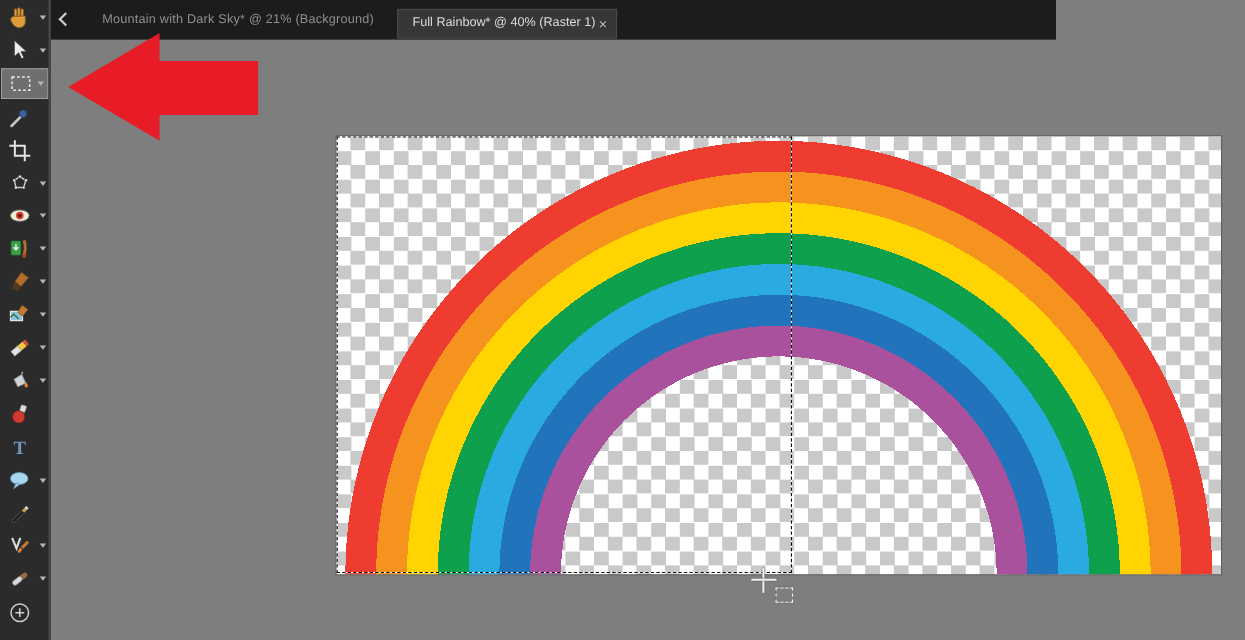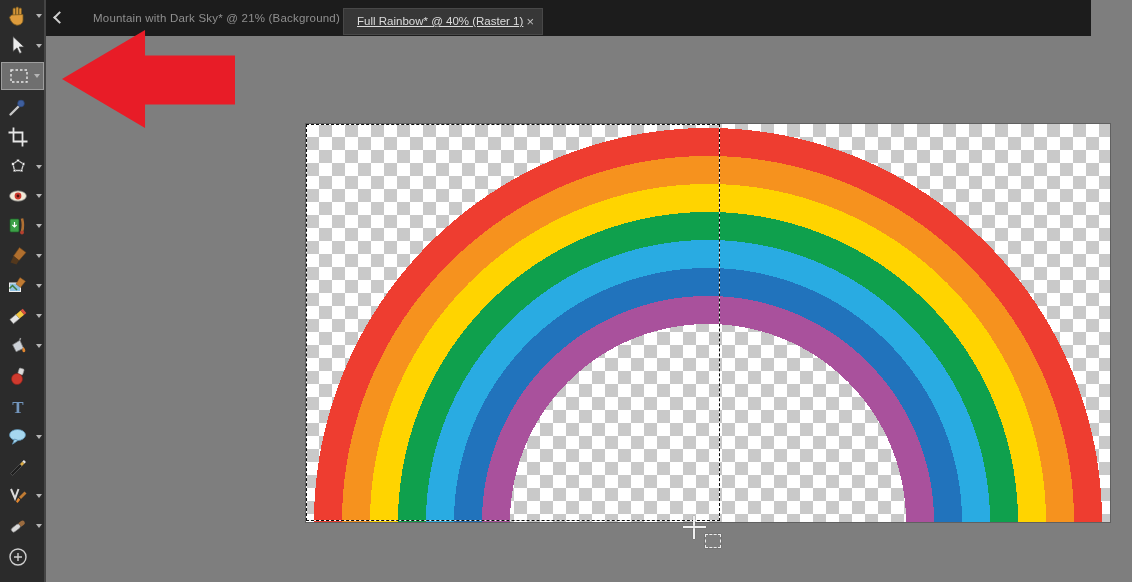--- a/index.html
+++ b/index.html
@@ -1,29 +1,29 @@
 <!DOCTYPE html>
 <html style="--cb-light: #ffffff; --cb-dark: #c9c9c9; --arrow-color: #e81c27;"><head>
 <meta charset="utf-8">
 <style>
   * { margin:0; padding:0; box-sizing:border-box; }
   html,body { width:1132px; height:582px; overflow:hidden;
     font-family:"Liberation Sans", sans-serif; background:#7e7e7e; position:relative; }
 
   
-  #topbar { position:absolute; left:46px; top:0; width:1045px; height:36px;
+  #topbar { position:absolute; left:46px; top:0; width:914px; height:36px;
     background:#1c1c1c; z-index:3;padding-left:20px; }
   #back-chevron { position:absolute; left:9px; top:13px; width:9px; height:9px;
     border-left:2.5px solid #cfcfcf; border-bottom:2.5px solid #cfcfcf;
     transform:rotate(45deg); cursor:pointer; }
   .tab-inactive { position:absolute; left:47px; top:0; height:36px; line-height:36px;
     color:#8f8f8f; font-size:11.5px; letter-spacing:.2px; cursor:pointer; }
-  .tab-active { position:absolute; left:297px; top:8px; width:200px; height:27px;
+  .tab-active { position:absolute; left:315px; top:8px; width:200px; height:27px;
     background:#373737; border:1px solid #484848; color:#dcdcdc; font-size:11.5px;
-    line-height:25px; padding-left:13px; cursor:pointer;text-decoration:underline; }
+    line-height:25px; padding-left:13px; cursor:pointer; }
   .tab-close { position:absolute; right:8px; top:0; line-height:25px; color:#bdbdbd;
     font-size:13px; cursor:pointer; }
 
   
   #toolbar { position:absolute; left:0; top:0; width:46px; height:582px;
     background:#2b2b2b; border-right:2px solid #454545; z-index:4; }
   .tool-row { position:absolute; left:0; width:46px; height:28px; cursor:pointer; }
   .tool-row.selected { left:1px; width:43px; background:#6f6f6f;
     box-shadow:inset 0 0 0 1px #9d9d9d; }
   .tool-icon { position:absolute; left:6px; top:2px; width:24px; height:24px; }

